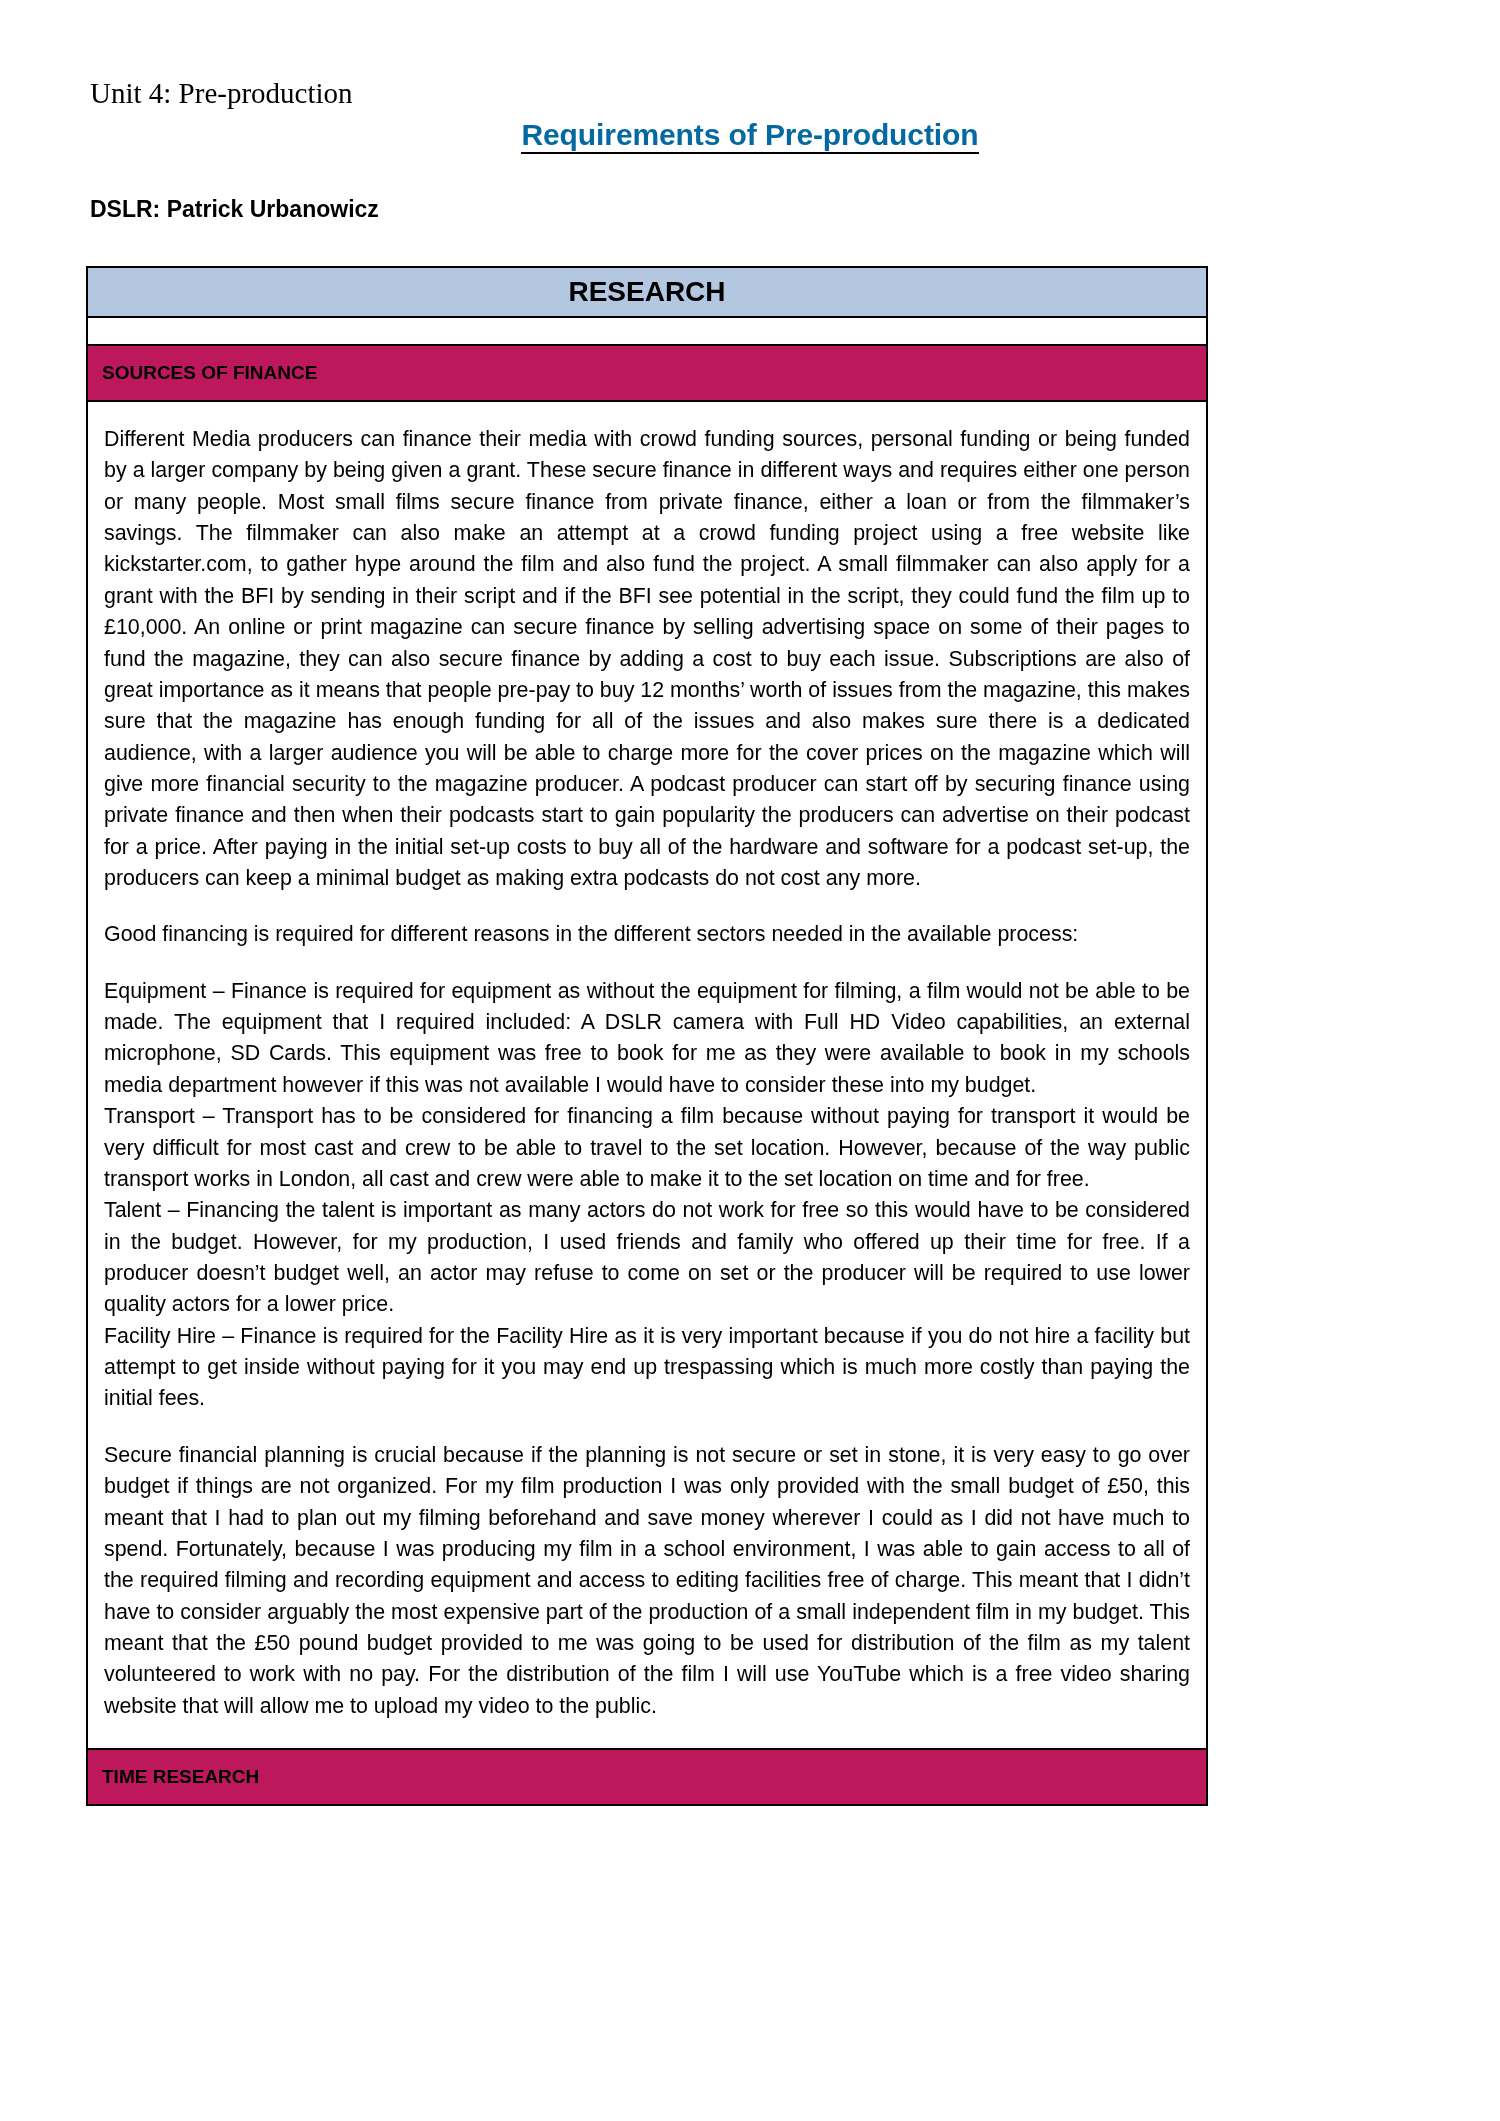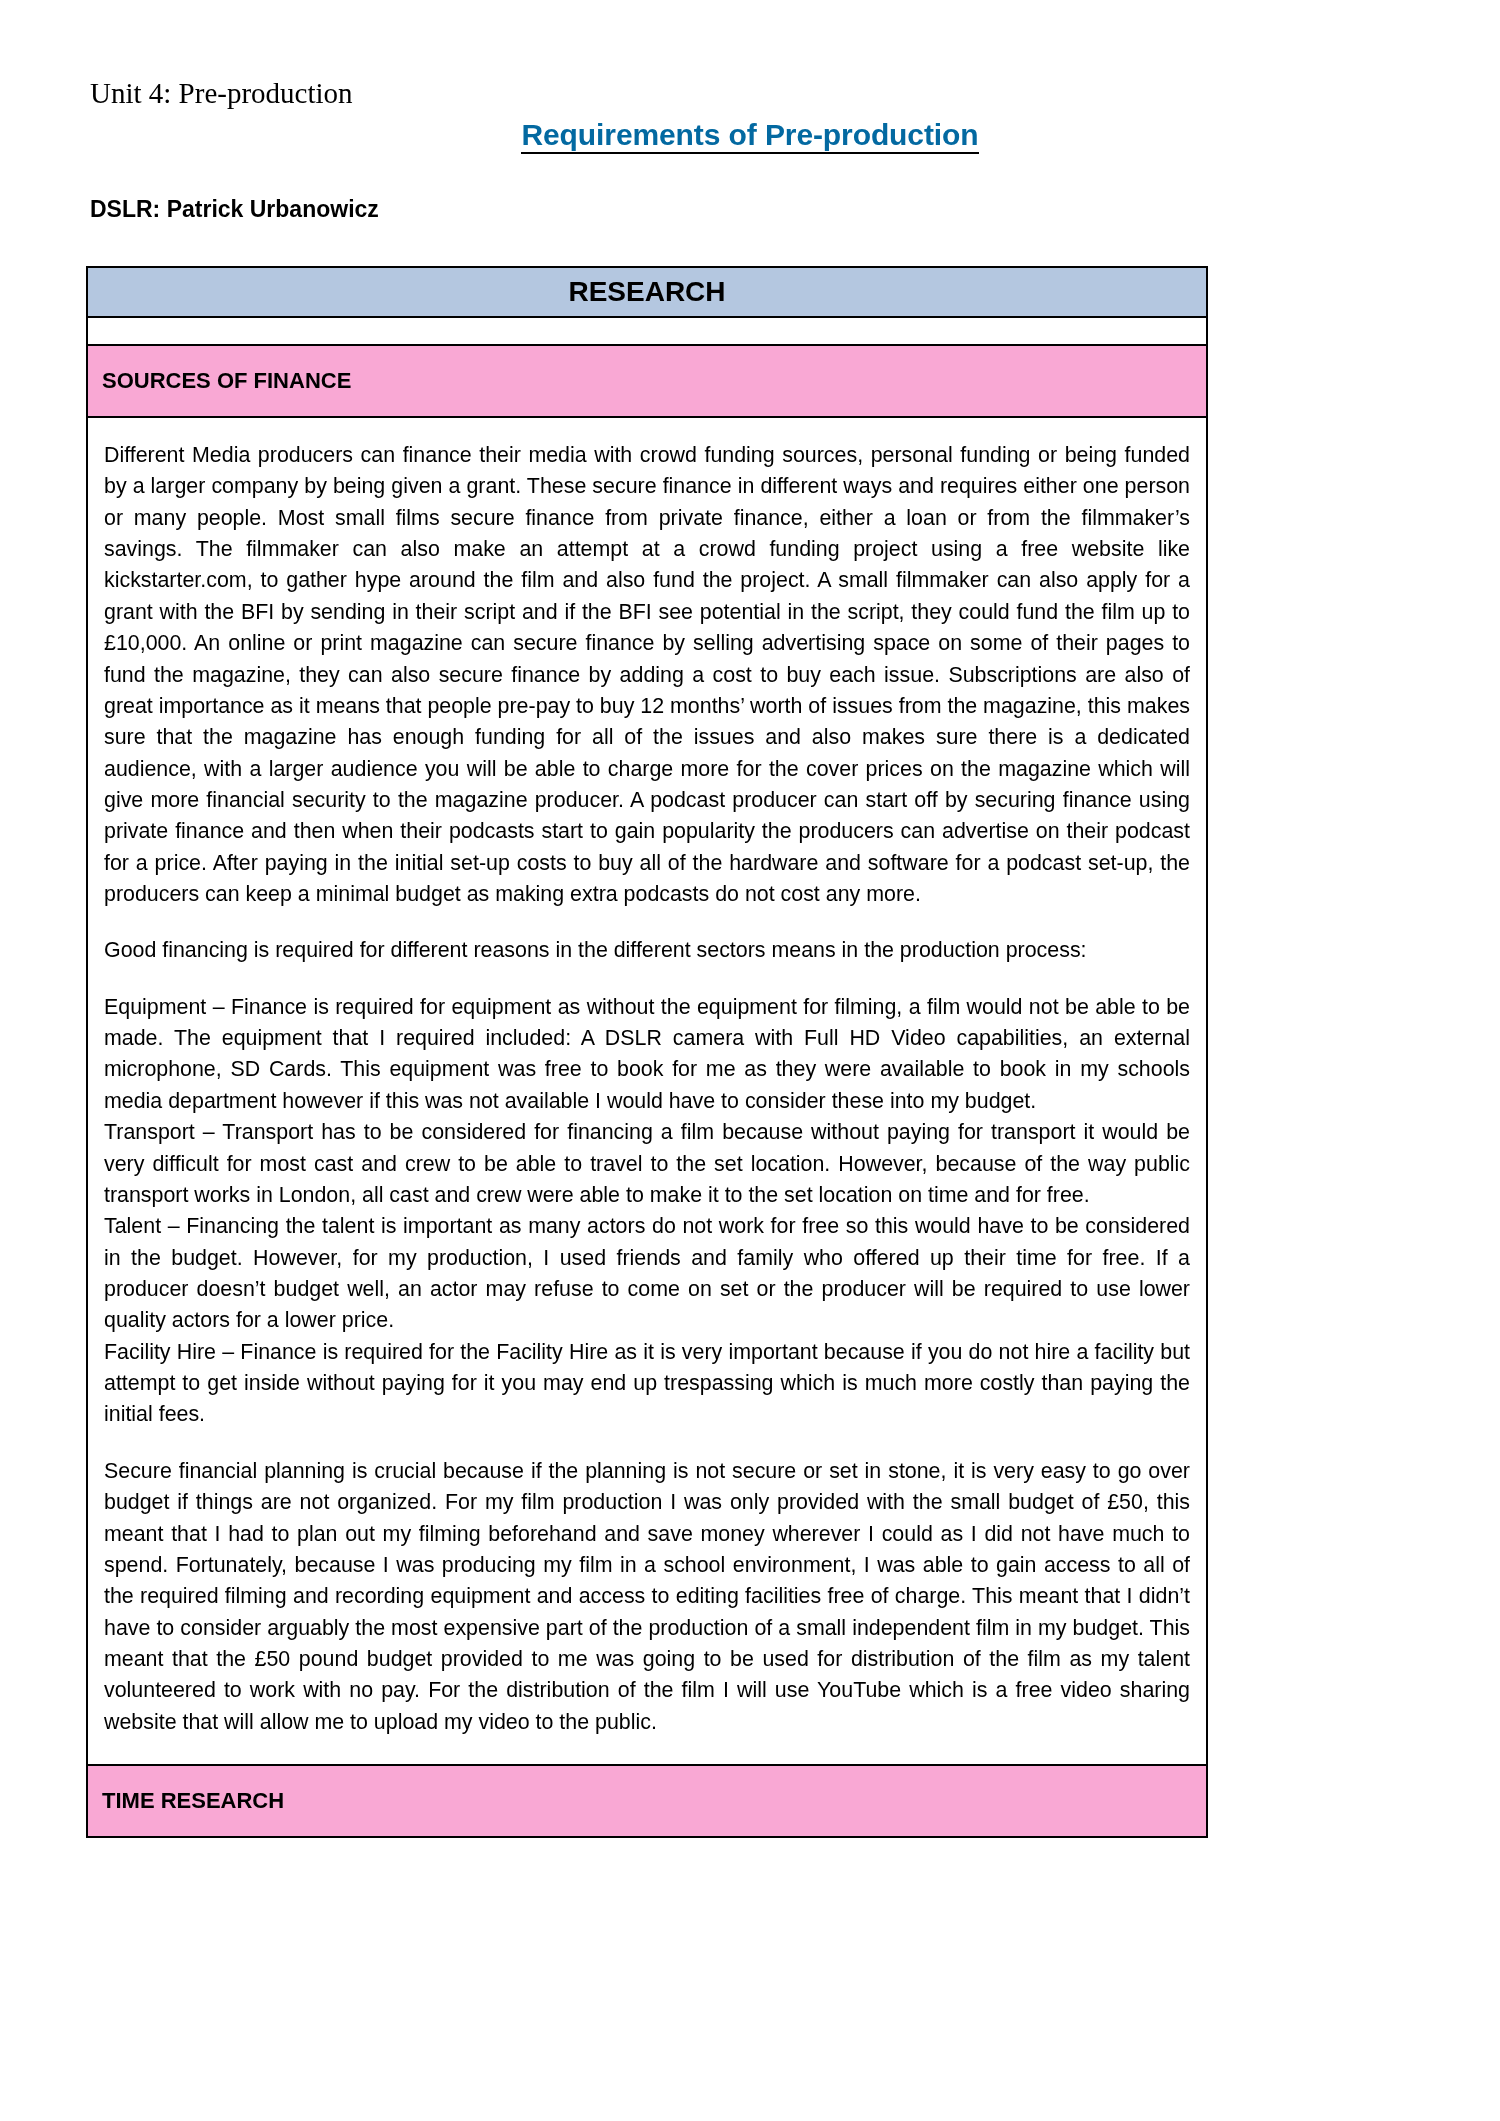--- a/index.html
+++ b/index.html
@@ -98,25 +98,25 @@
   }
 
   .row-spacer td {
     height: 26px;
     background: #ffffff;
   }
 
   .row-section td {
     font-family: "Liberation Sans", sans-serif;
     font-weight: bold;
-    font-size: 22px;
+    font-size: 19px;
     height: 38px;
     line-height: 38px;
-    padding: 16px 14px;
-    background: #f9a8d4;
+    padding: 8px 14px;
+    background: #be185d;
     white-space: nowrap;
   }
 
   .row-body td {
     padding: 22px 16px 26px 16px;
     background: #ffffff;
   }
 
   .body-text {
     font-family: "Liberation Sans", sans-serif;
@@ -158,21 +158,21 @@
       <tr class="row-spacer">
         <td>&nbsp;</td>
       </tr>
       <tr class="row-section">
         <td>SOURCES OF FINANCE</td>
       </tr>
       <tr class="row-body">
         <td>
           <div class="body-text">
             <p class="tight">Different Media producers can finance their media with crowd funding sources, personal funding or being funded by a larger company by being given a grant. These secure finance in different ways and requires either one person or many people. Most small films secure finance from private finance, either a loan or from the filmmaker’s savings. The filmmaker can also make an attempt at a crowd funding project using a free website like kickstarter.com, to gather hype around the film and also fund the project. A small filmmaker can also apply for a grant with the BFI by sending in their script and if the BFI see potential in the script, they could fund the film up to £10,000. An online or print magazine can secure finance by selling advertising space on some of their pages to fund the magazine, they can also secure finance by adding a cost to buy each issue. Subscriptions are also of great importance as it means that people pre-pay to buy 12 months’ worth of issues from the magazine, this makes sure that the magazine has enough funding for all of the issues and also makes sure there is a dedicated audience, with a larger audience you will be able to charge more for the cover prices on the magazine which will give more financial security to the magazine producer. A podcast producer can start off by securing finance using private finance and then when their podcasts start to gain popularity the producers can advertise on their podcast for a price. After paying in the initial set-up costs to buy all of the hardware and software for a podcast set-up, the producers can keep a minimal budget as making extra podcasts do not cost any more.</p>
-            <p class="gap-before">Good financing is required for different reasons in the different sectors means in the production process:</p>
+            <p class="gap-before">Good financing is required for different reasons in the different sectors needed in the available process:</p>
             <p class="gap-before">Equipment – Finance is required for equipment as without the equipment for filming, a film would not be able to be made. The equipment that I required included: A DSLR camera with Full HD Video capabilities, an external microphone, SD Cards. This equipment was free to book for me as they were available to book in my schools media department however if this was not available I would have to consider these into my budget.</p>
             <p class="tight">Transport – Transport has to be considered for financing a film because without paying for transport it would be very difficult for most cast and crew to be able to travel to the set location. However, because of the way public transport works in London, all cast and crew were able to make it to the set location on time and for free.</p>
             <p class="tight">Talent – Financing the talent is important as many actors do not work for free so this would have to be considered in the budget. However, for my production, I used friends and family who offered up their time for free. If a producer doesn’t budget well, an actor may refuse to come on set or the producer will be required to use lower quality actors for a lower price.</p>
             <p class="tight">Facility Hire – Finance is required for the Facility Hire as it is very important because if you do not hire a facility but attempt to get inside without paying for it you may end up trespassing which is much more costly than paying the initial fees.</p>
             <p class="gap-before">Secure financial planning is crucial because if the planning is not secure or set in stone, it is very easy to go over budget if things are not organized. For my film production I was only provided with the small budget of £50, this meant that I had to plan out my filming beforehand and save money wherever I could as I did not have much to spend. Fortunately, because I was producing my film in a school environment, I was able to gain access to all of the required filming and recording equipment and access to editing facilities free of charge. This meant that I didn’t have to consider arguably the most expensive part of the production of a small independent film in my budget. This meant that the £50 pound budget provided to me was going to be used for distribution of the film as my talent volunteered to work with no pay. For the distribution of the film I will use YouTube which is a free video sharing website that will allow me to upload my video to the public.</p>
           </div>
         </td>
       </tr>
       <tr class="row-section">
         <td>TIME RESEARCH</td>

